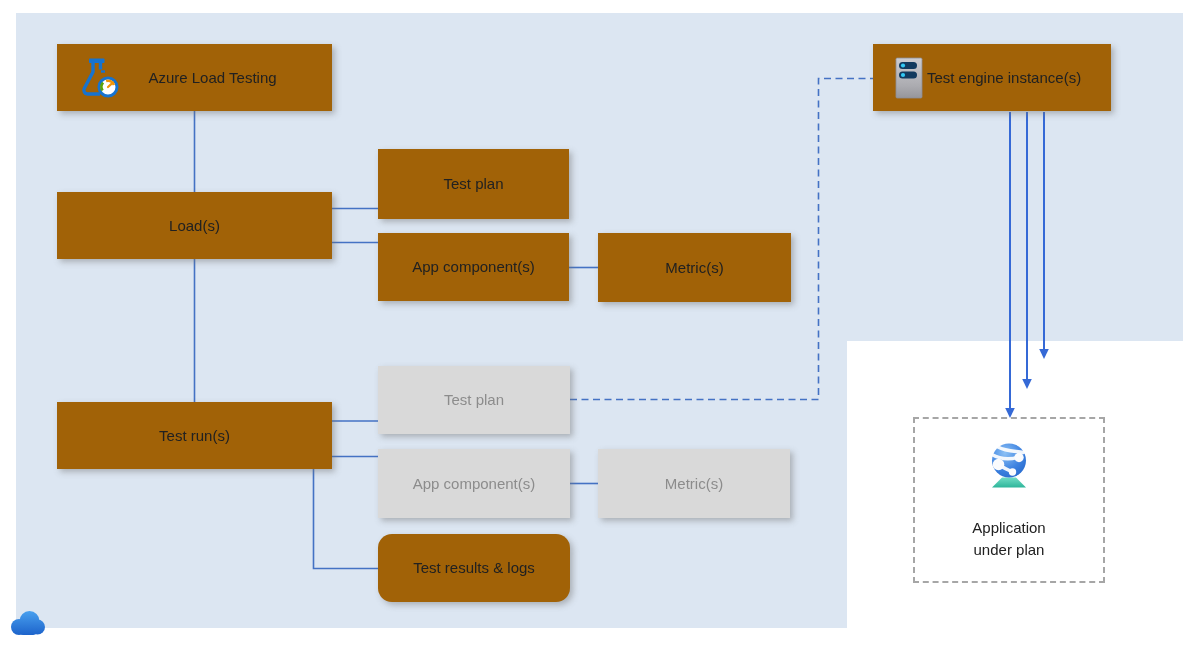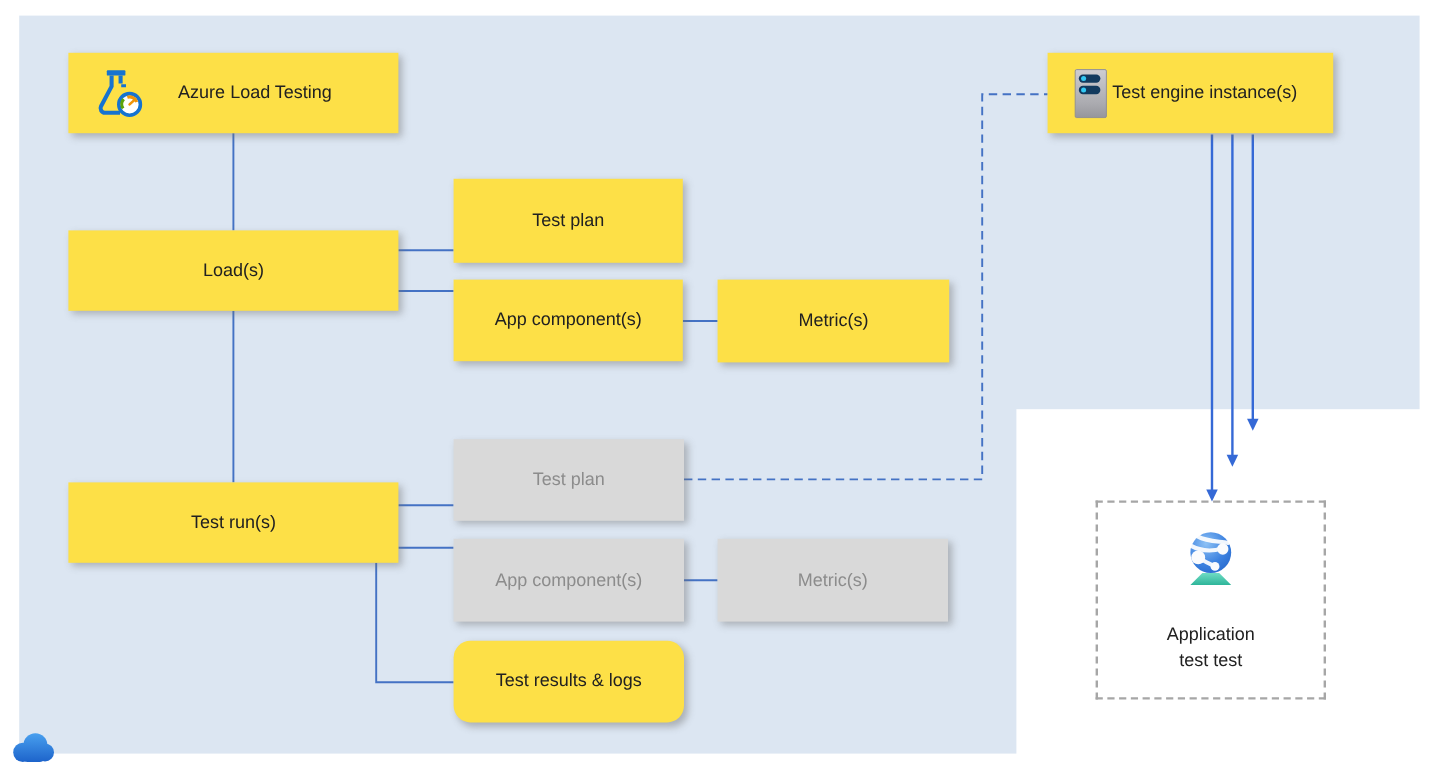--- a/index.html
+++ b/index.html
@@ -5,21 +5,21 @@
   html,body{margin:0;padding:0;background:#ffffff;}
   #canvas{
     position:relative;width:1199px;height:651px;overflow:hidden;
     font-family:"Liberation Sans", sans-serif;color:#212121;background:#ffffff;
   }
   .bg{position:absolute;}
   #blue-panel{left:16px;top:13px;width:1167px;height:615px;background:#dce6f2;}
   #white-cutout{left:847px;top:341px;width:352px;height:310px;background:#ffffff;}
   #wires{position:absolute;left:0;top:0;width:1199px;height:651px;pointer-events:none;}
   .node{
-    position:absolute;background:#fde047;
+    position:absolute;background:#a16207;
     box-shadow:3px 3px 6px rgba(110,110,110,0.45);
     display:flex;align-items:center;justify-content:center;
     font-size:15px;line-height:1.2;color:#212121;
   }
   .node.gray{background:#d9d9d9;color:#8c8c8c;}
   .node.iconrow{justify-content:flex-start;padding:0;}
   .node.iconrow .ic{margin-left:22px;flex:0 0 auto;display:flex;align-items:center;}
   .node.iconrow .lbl{flex:1 1 auto;text-align:center;padding-right:26px;}
   #node-azure-load-testing{left:57px;top:44px;width:275px;height:67px;}
   #node-test-engine{left:873px;top:44px;width:238px;height:67px;}
@@ -158,21 +158,21 @@
           <path d="M17.5 25.5 C22 28.5, 27 31, 31.5 33"></path>
           <path d="M17 8 C25 12.5, 34 12, 42.5 13.5"></path>
         </g>
         <circle cx="17.5" cy="25.5" r="5.8" fill="#fafbfd"></circle>
         <circle cx="38" cy="18.5" r="4.7" fill="#fafbfd"></circle>
         <circle cx="31.5" cy="33" r="3.7" fill="#fafbfd"></circle>
       </svg>
     </span>
     <span class="app-label">
       <span>Application</span>
-      <span>test test</span>
+      <span>under plan</span>
     </span>
   </div>
 
   <div id="cloud-wrap">
     <svg width="38" height="28" viewBox="0 0 38 28">
       <defs>
         <linearGradient id="cloudg" gradientUnits="userSpaceOnUse" x1="0" y1="2" x2="0" y2="27">
           <stop offset="0" stop-color="#49a0ef"></stop>
           <stop offset="1" stop-color="#1b61c9"></stop>
         </linearGradient>

